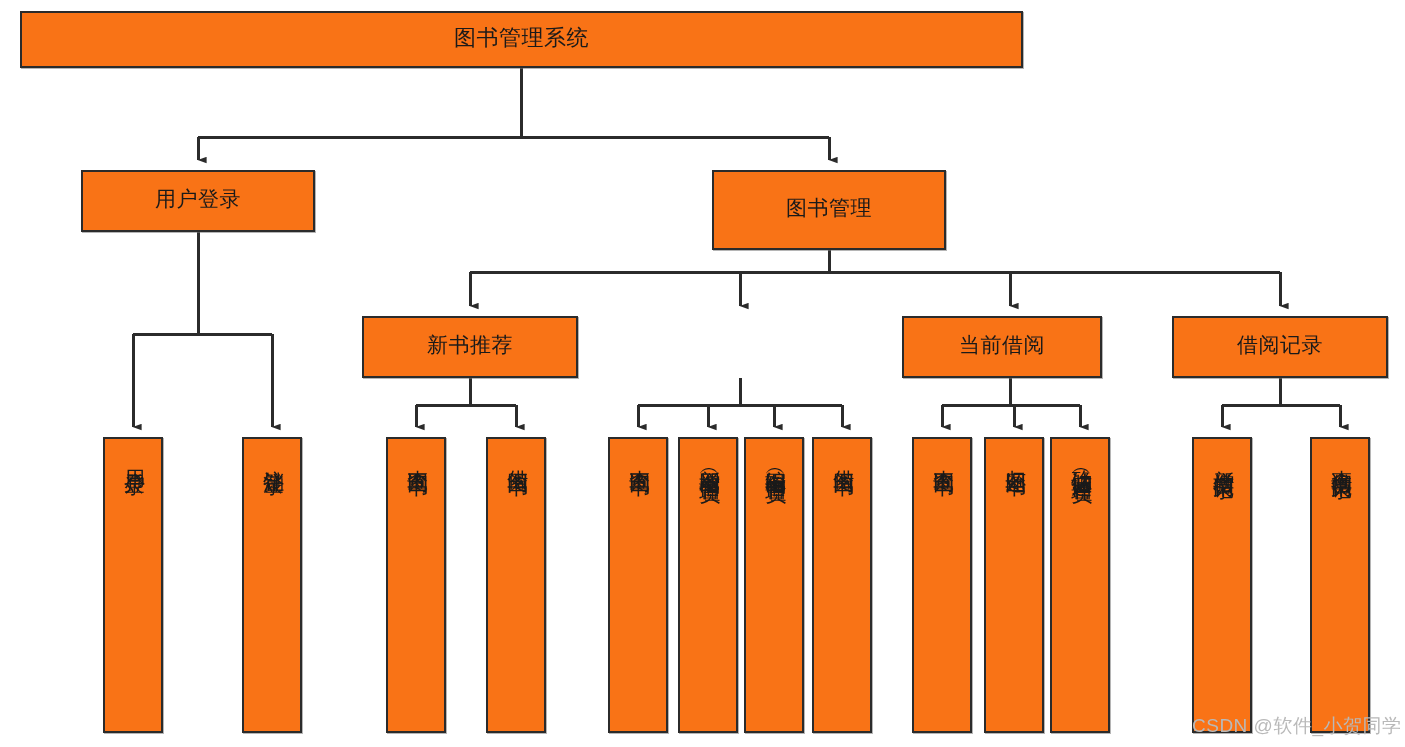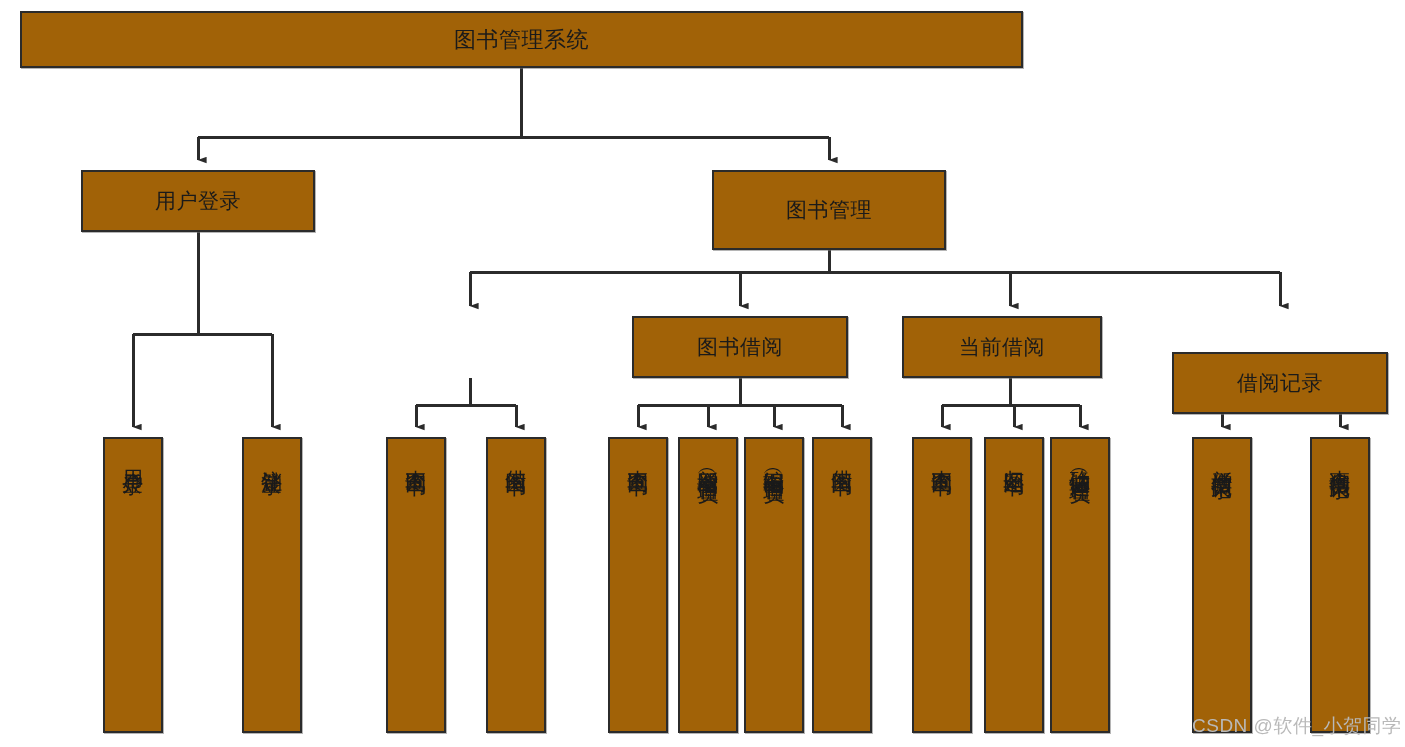--- a/index.html
+++ b/index.html
@@ -22,27 +22,28 @@
     position: absolute;
     left: 0;
     top: 0;
     width: 1405px;
     height: 747px;
     pointer-events: none;
   }
   .node {
     position: absolute;
     box-sizing: border-box;
-    background: #a16207;
+    background: #f97316;
     border: 2px solid #2b2b2b;
     display: flex;
     align-items: center;
     justify-content: center;
     color: #1a1a1a;
     box-shadow: 1px 1px 0 rgba(120,120,120,0.55);
+    font-family: Liberation Mono, monospace;
   }
   .node .label {
     display: block;
     text-align: center;
     line-height: 1.05;
     letter-spacing: 0.5px;
   }
   .node.root {
     font-size: 22px;
   }
@@ -134,27 +135,27 @@
     <span class="label">图书管理系统</span>
   </div>
 
   <div class="node level2" style="left: 81px; top: 170px; width: 234px; height: 62px;">
     <span class="label">用户登录</span>
   </div>
   <div class="node level2" style="left: 712px; top: 170px; width: 234px; height: 80px;">
     <span class="label">图书管理</span>
   </div>
 
-  <div class="node level3" style="left: 632px; top: 316px; width: 216px; height: 62px;">
-    <span class="label">图书借阅</span>
+  <div class="node level3" style="left: 362px; top: 316px; width: 216px; height: 62px;">
+    <span class="label">新书推荐</span>
   </div>
   <div class="node level3" style="left: 902px; top: 316px; width: 200px; height: 62px;">
     <span class="label">当前借阅</span>
   </div>
-  <div class="node level3" style="left: 1172px; top: 316px; width: 216px; height: 62px; margin-top: 36px;">
+  <div class="node level3" style="left: 1172px; top: 316px; width: 216px; height: 62px;">
     <span class="label">借阅记录</span>
   </div>
 
   <div class="node leaf" style="left: 103px; top: 437px; width: 60px; height: 296px;">
     <span class="label">用户登录</span>
   </div>
   <div class="node leaf" style="left: 242px; top: 437px; width: 60px; height: 296px;">
     <span class="label">注销登录</span>
   </div>
   <div class="node leaf" style="left: 386px; top: 437px; width: 60px; height: 296px;">

